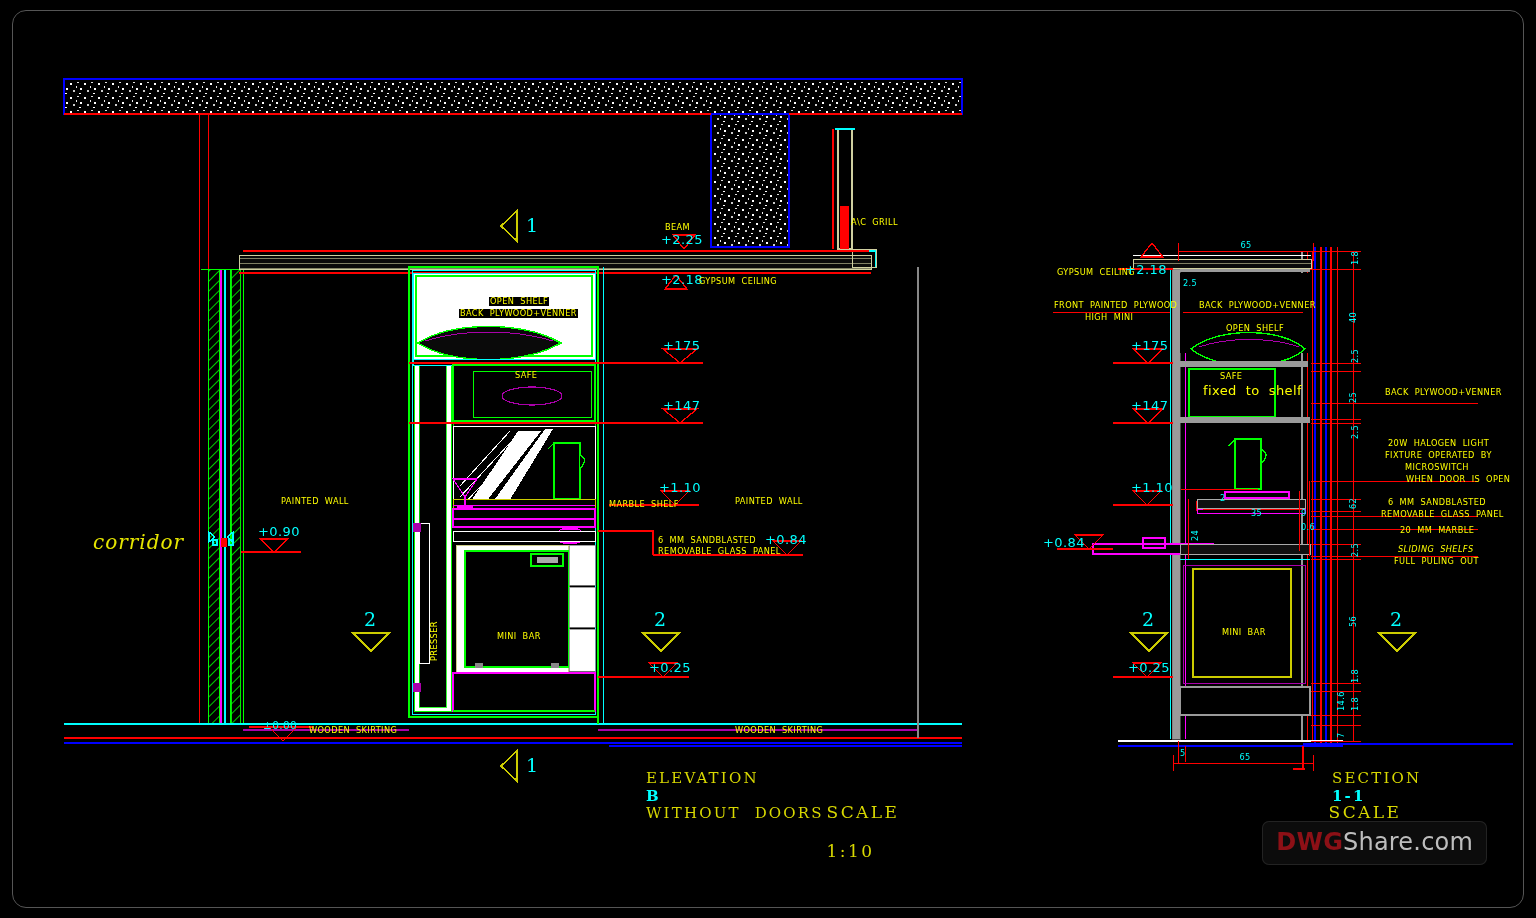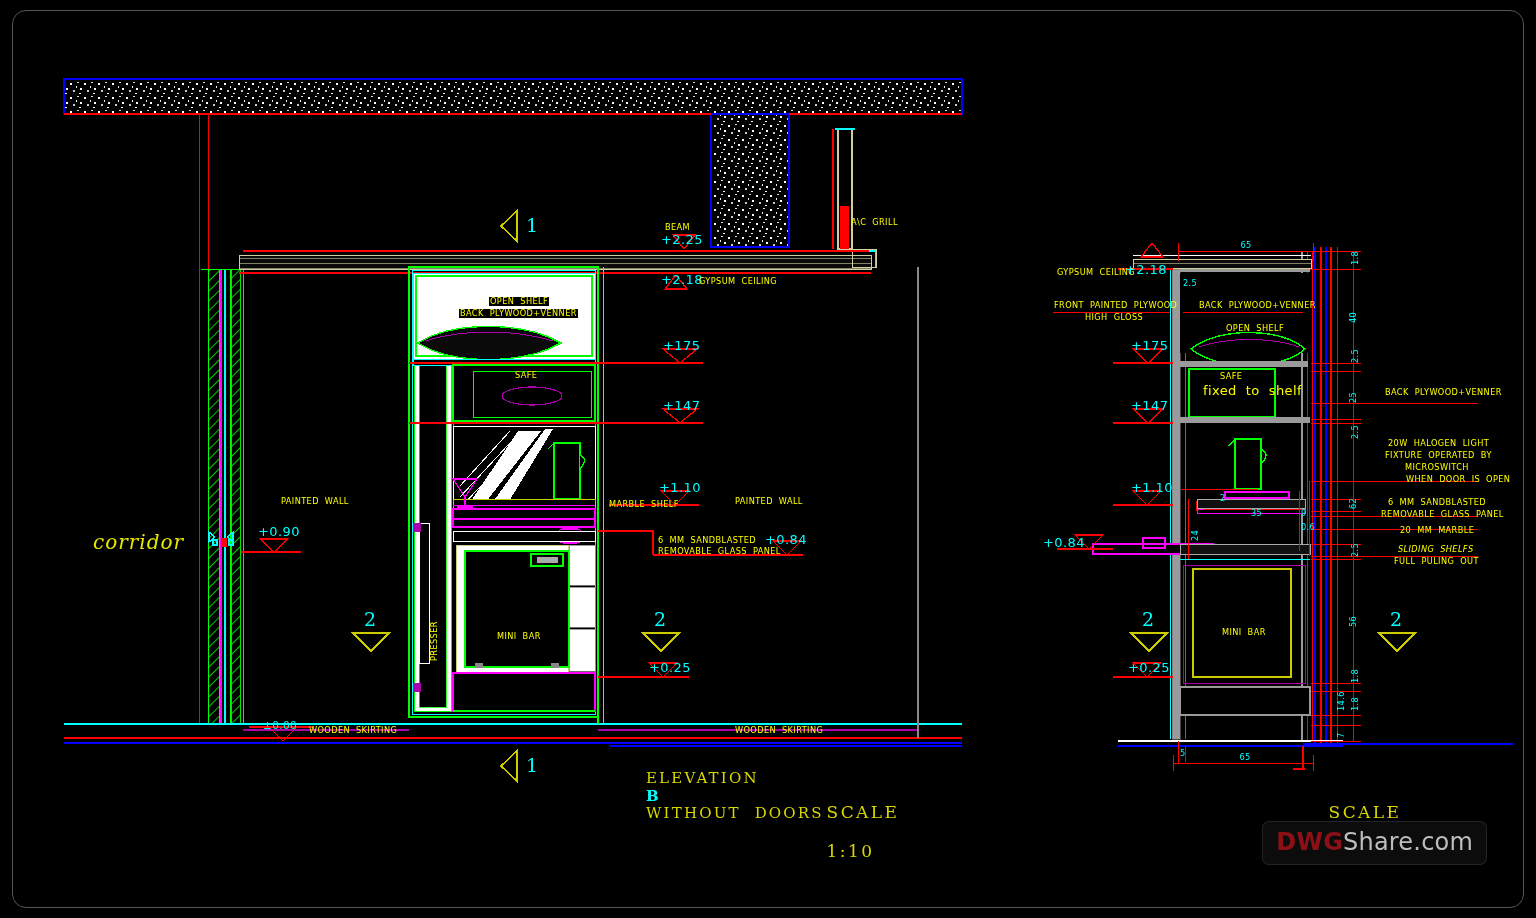--- a/index.html
+++ b/index.html
@@ -493,21 +493,21 @@
 <div class="t subtitle" style="left:798px; top:772px;">
   <span>SCALE</span>
   <span style="display:inline-block;width:18px"></span>
   <span>1:10</span>
 </div>
 
 <div class="t yel sz8" style="left:1044px; top:257px;">GYPSUM  CEILING</div>
 <div class="t cyan sz11" style="left:1112px; top:252px;">+2.18</div>
 
 <div class="t yel sz8" style="left:1041px; top:290px;">FRONT  PAINTED  PLYWOOD</div>
-<div class="t yel sz8" style="left:1072px; top:302px;">HIGH  GLOSS</div>
+<div class="t yel sz8" style="left:1072px; top:302px;">HIGH  MINI</div>
 
 <div class="t yel sz8" style="left:1186px; top:290px;">BACK  PLYWOOD+VENNER</div>
 <div class="t yel sz8" style="left:1213px; top:313px;">OPEN  SHELF</div>
 <div class="t yel sz8" style="left:1207px; top:361px;">SAFE</div>
 <div class="t yel sz7" style="left:1190px; top:373px;">fixed  to  shelf</div>
 <div class="t yel sz8" style="left:1209px; top:617px;">MINI  BAR</div>
 
 <div class="t cyan sz11" style="left:1118px; top:328px;">+175</div>
 <div class="t cyan sz11" style="left:1118px; top:388px;">+147</div>
 <div class="t cyan sz11" style="left:1118px; top:470px;">+1.10</div>
@@ -545,20 +545,24 @@
 <div class="t cyan sz8 rot" style="left:1178px; top:530px; transform:rotate(-90deg);">24</div>
 <div class="t cyan sz8" style="left:1238px; top:498px;">35</div>
 <div class="t cyan sz8" style="left:1288px; top:498px;">9</div>
 <div class="t cyan sz8" style="left:1288px; top:512px;">0.6</div>
 <div class="t cyan sz8" style="left:1207px; top:483px;">2</div>
 <div class="t cyan sz8" style="left:1167px; top:738px;">5</div>
 
 <div class="mark" style="left:1129px; top:597px;">2</div>
 <div class="mark" style="left:1377px; top:597px;">2</div>
 
+<div class="t title" style="left:1305px; top:742px;">
+  <span>SECTION</span>
+  <span class="hl">1-1</span>
+</div>
 <div class="t subtitle" style="left:1300px; top:772px;">
   <span>SCALE</span>
   <span style="display:inline-block;width:18px"></span>
   <span>1:10</span>
 </div>
 
 <div id="wm">
   <span class="a">DWG</span><span class="b">Share.com</span>
 </div>
 

